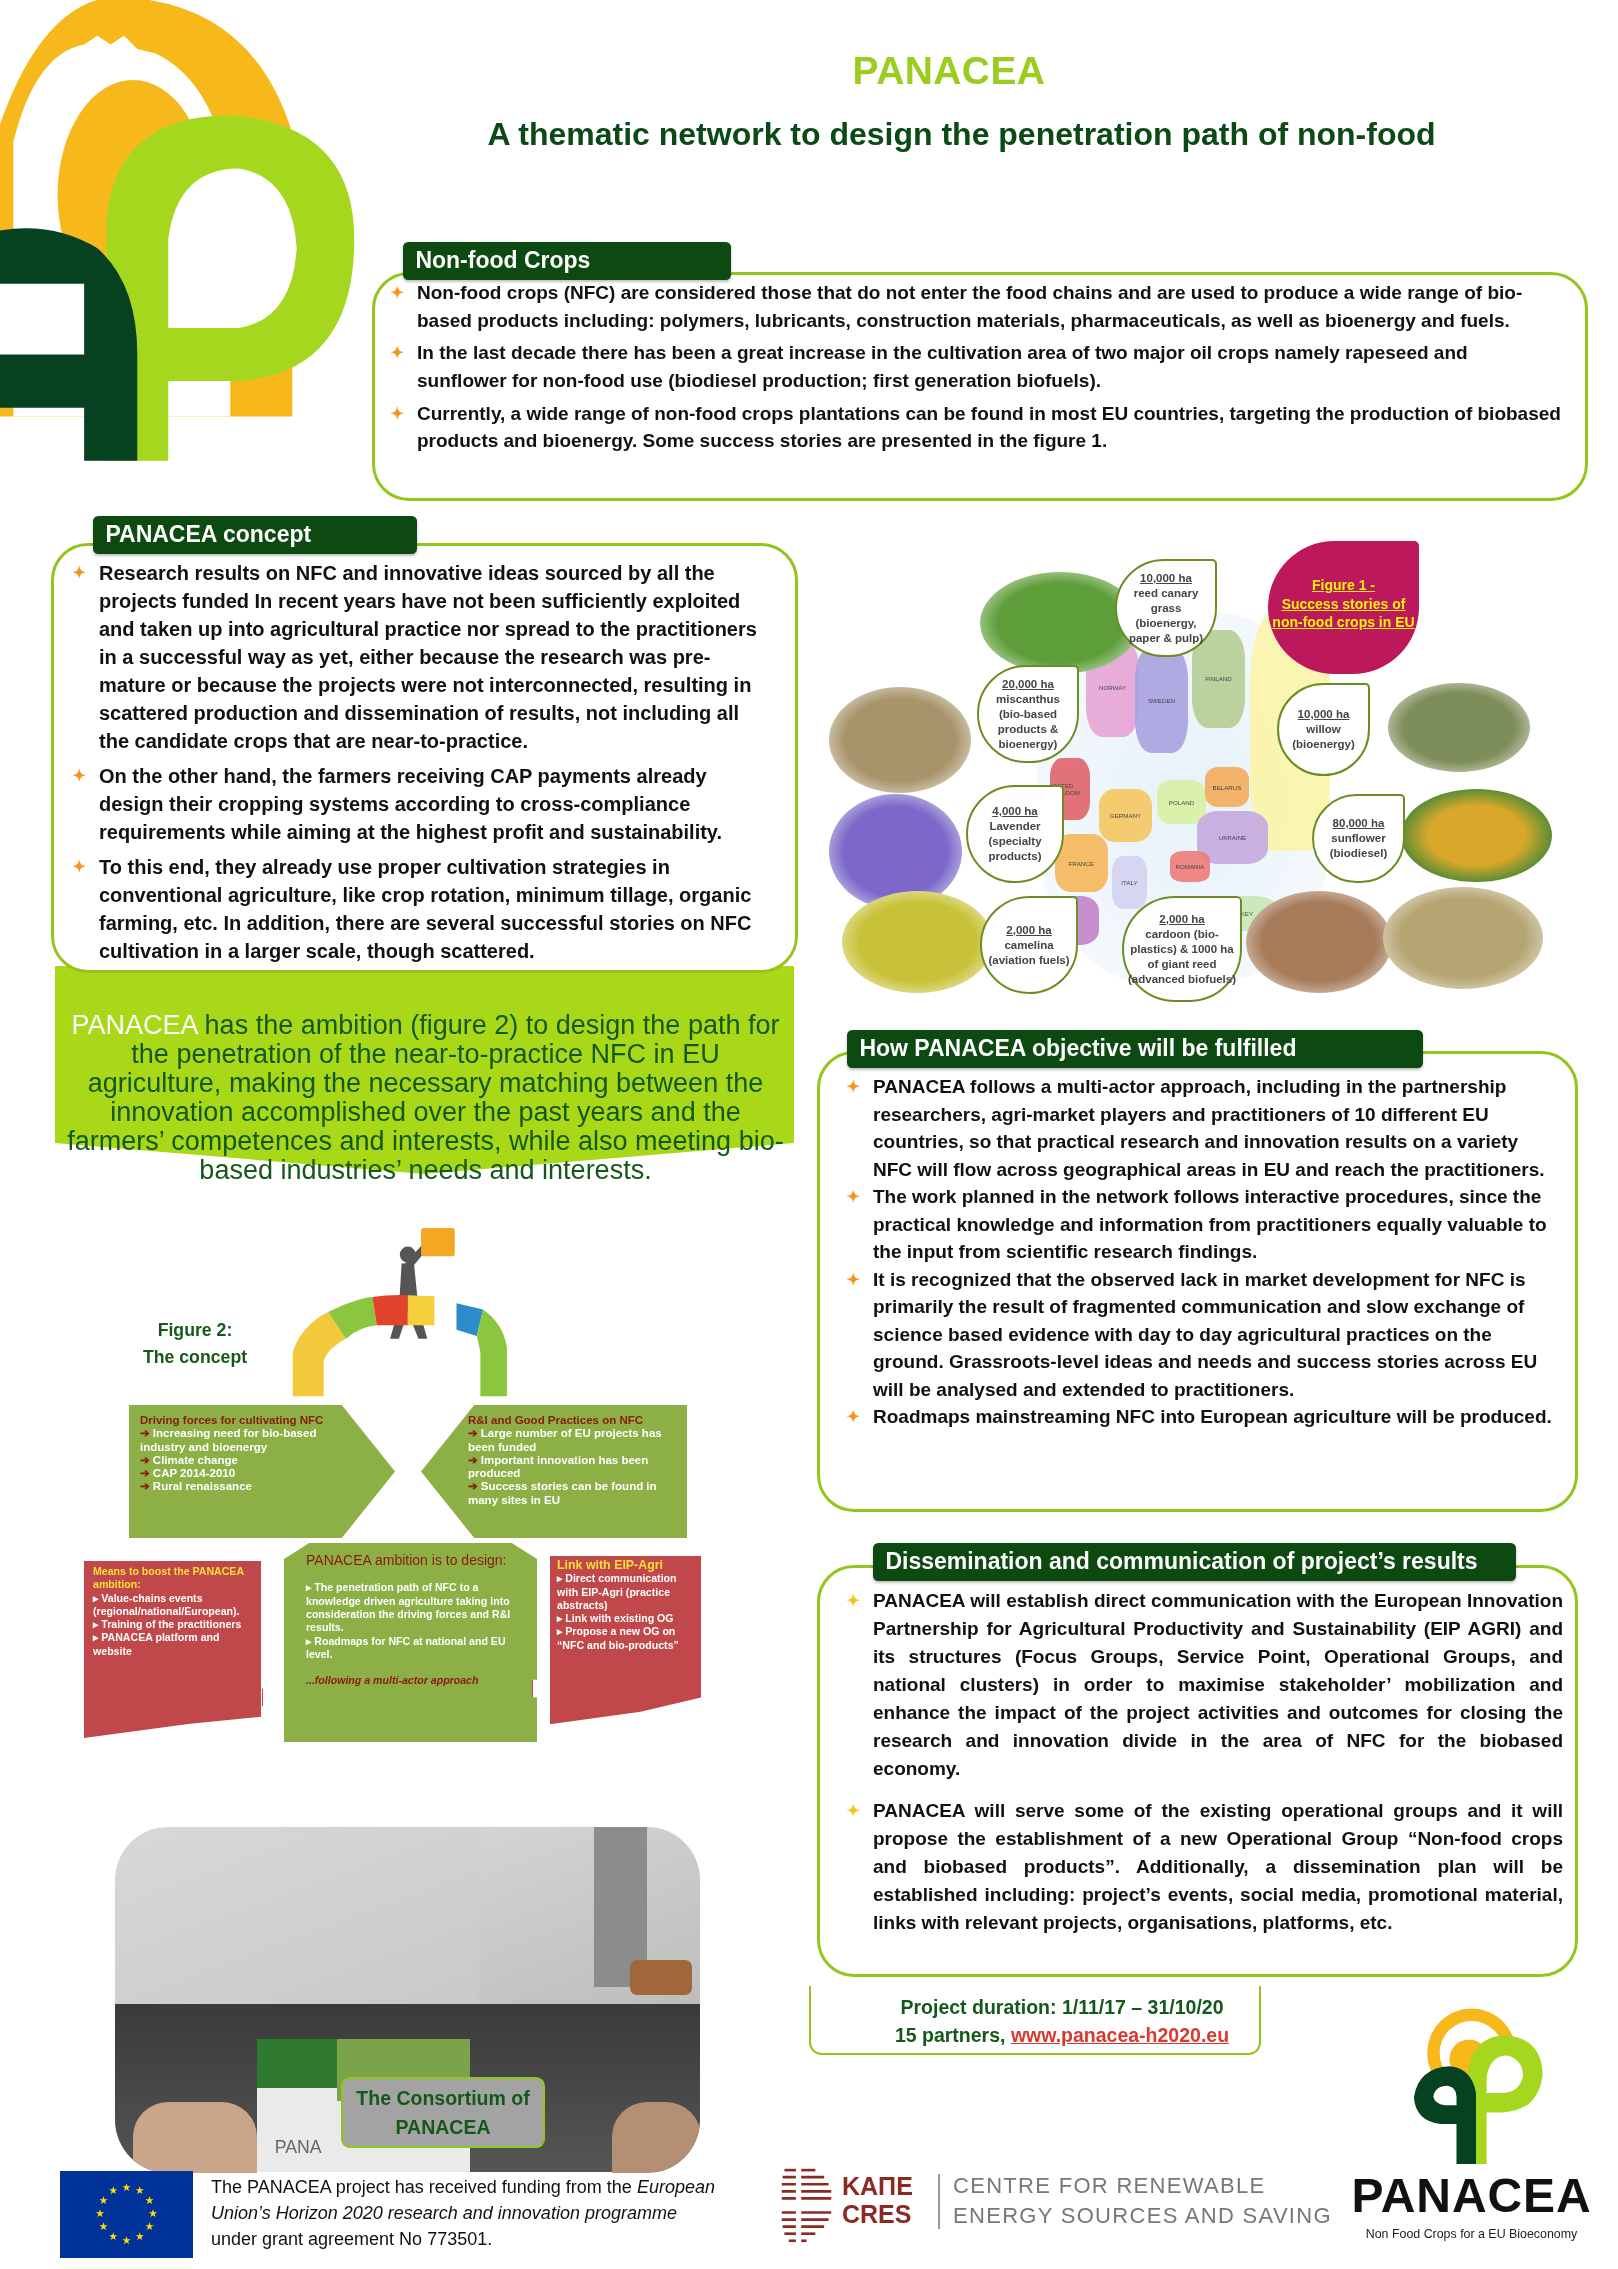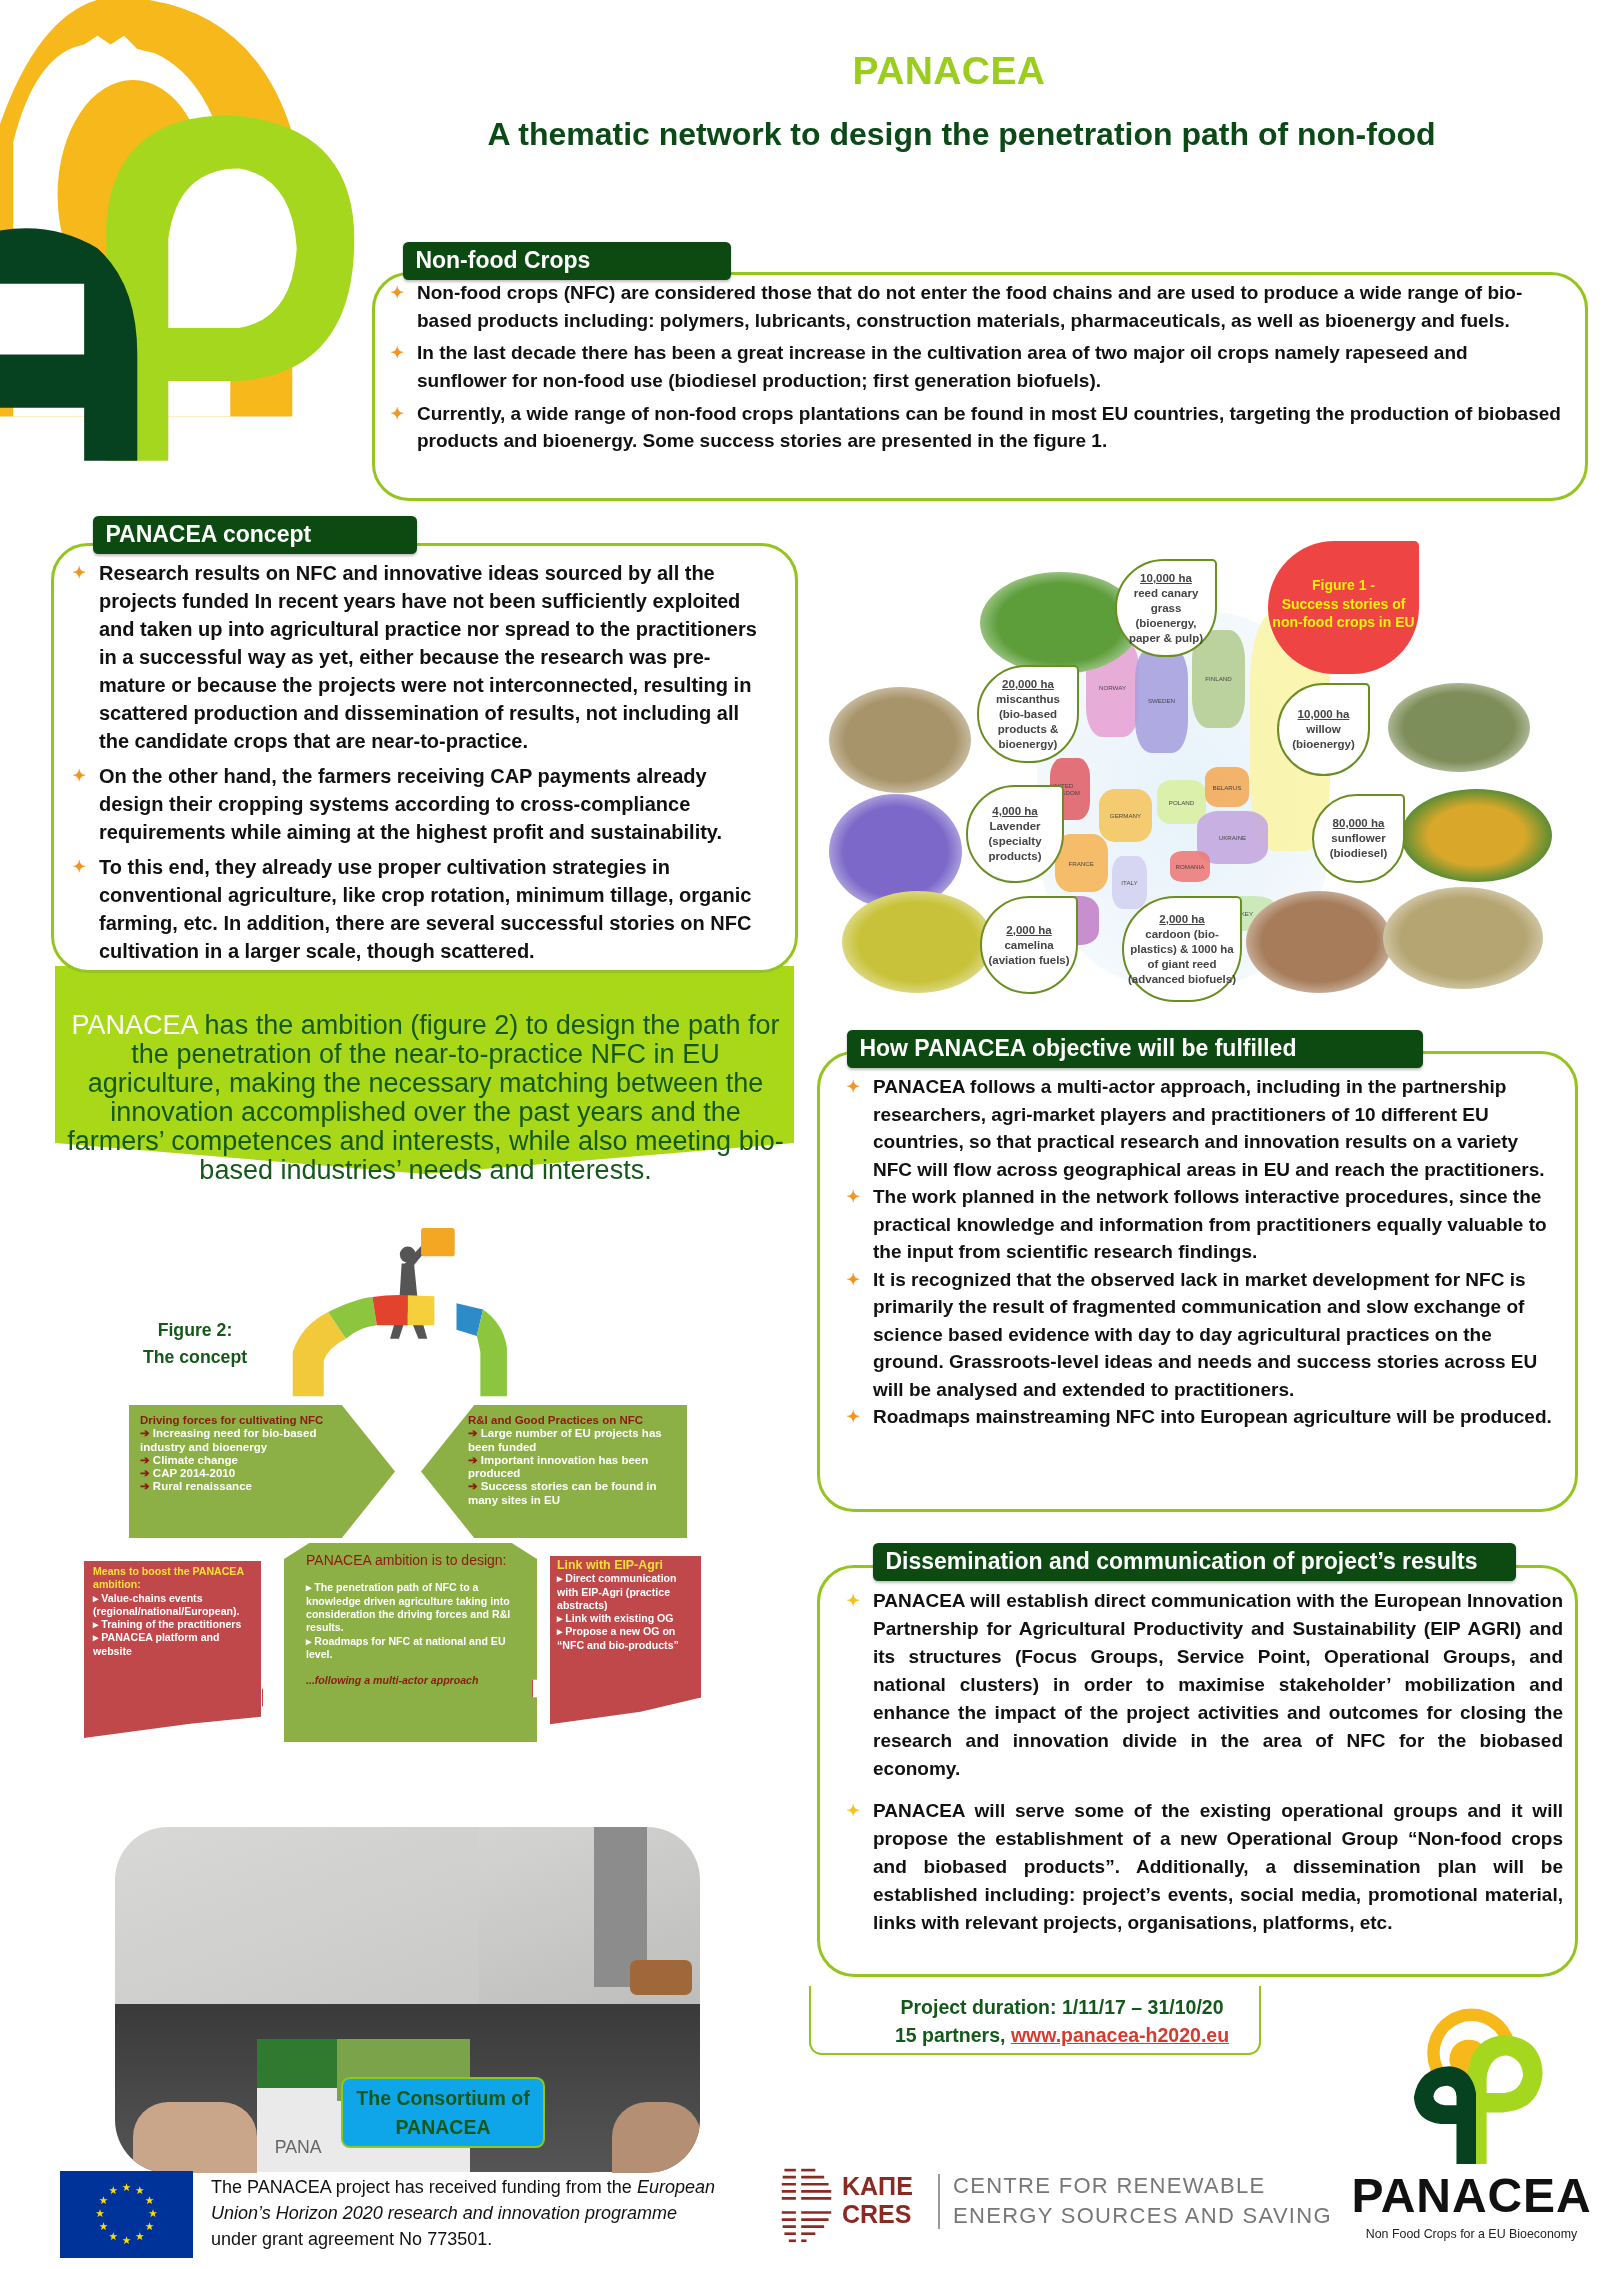--- a/index.html
+++ b/index.html
@@ -31,21 +31,21 @@
   .concept-list { position: absolute; left: 99px; top: 559px; width: 674px; font-size: 20px; line-height: 28px; }
   .concept-list li { margin-bottom: 7px; }
 
   
   .ambition { left: 55px; top: 966px; width: 739px; height: 208px; }
   .ambition-text { left: 62px; top: 1011px; width: 727px; text-align: center; font-size: 27px; font-weight: normal; color: #14591A; line-height: 29px; }
   .ambition-text .hl { color: #ffffff; }
 
   
   .fig1-wrap { left: 829px; top: 523px; width: 785px; height: 483px; }
-  .fig1-title { left: 1268px; top: 541px; width: 151px; height: 133px; background: #ef4444; border-radius: 75px 5.3px 75px 75px; color: #F2F20A; font-weight: bold; font-size: 14px; text-align: center; padding-top: 35px; line-height: 18.6px; }
+  .fig1-title { left: 1268px; top: 541px; width: 151px; height: 133px; background: #be185d; border-radius: 75px 5.3px 75px 75px; color: #F2F20A; font-weight: bold; font-size: 14px; text-align: center; padding-top: 35px; line-height: 18.6px; text-decoration: underline; }
   .callout { position: absolute; background: #fff; border: 2.7px solid #6B8E23; border-radius: 53px 5.3px 53px 53px; text-align: center; font-weight: bold; color: #444; font-size: 11.5px; line-height: 15px; display: flex; flex-direction: column; justify-content: center; align-items: center; padding: 3.5px; }
   .callout .u { text-decoration: underline; }
   .photo { position: absolute; border-radius: 50%; filter: blur(0.4px); }
   .map { position: absolute; left: 1037px; top: 612px; width: 293px; height: 372px; border-radius: 40%; background: radial-gradient(ellipse at center, #E6F2FA 0%, #F3F8FC 70%, #fff 100%); }
   .country { position: absolute; border-radius: 30%; opacity: 0.9; font-size: 6.2px; color: #333; display:flex; align-items:center; justify-content:center; }
 
   
   .how-box { left: 817px; top: 1051px; width: 761px; height: 461px; }
   .how-header { left: 847px; top: 1030px; width: 576px; }
   .how-list { position: absolute; left: 873px; top: 1073px; width: 687px; font-size: 19px; line-height: 27.5px; }
@@ -67,21 +67,21 @@
   .hex-right { left: 421px; top: 1405px; width: 266px; height: 133px; background: #8DB046; clip-path: polygon(20% 0, 100% 0, 100% 100%, 20% 100%, 0 50%); }
   .fig2-txt { position: absolute; font-family: "Liberation Sans", sans-serif; font-weight: bold; font-size: 11.5px; line-height: 13.3px; color: #fff; }
   .fig2-txt .red { color: #8B1A10; }
   .red-box-l { left: 84px; top: 1561px; width: 177px; height: 177px; background: #C0484A; clip-path: polygon(0 0, 100% 0, 100% 88%, 60% 92%, 0 100%); }
   .red-box-r { left: 550px; top: 1556px; width: 151px; height: 177px; background: #C0484A; clip-path: polygon(0 0, 100% 0, 100% 80%, 60% 88%, 0 95%); }
   .green-center { left: 284px; top: 1543px; width: 253px; height: 199px; background: #8DB046; clip-path: polygon(10% 0, 90% 0, 100% 8%, 100% 100%, 0 100%, 0 8%); box-shadow: 0 0 5.3px rgba(0,0,0,0.3); }
   .arrow-r { position: absolute; width: 53px; height: 35px; background: #fff; border: 1.8px solid #C0484A; clip-path: polygon(0 25%, 60% 25%, 60% 0, 100% 50%, 60% 100%, 60% 75%, 0 75%); }
 
   
   .photo-collage { left: 115px; top: 1827px; width: 585px; height: 346px; border-radius: 53px; overflow: hidden; }
-  .consortium-label { left: 341px; top: 2077px; width: 204px; height: 71px; background: #0ea5e9; border: 2.7px solid #94C51C; border-radius: 8.9px; text-align: center; font-weight: bold; font-size: 19.5px; color: #14591A; line-height: 29px; padding-top: 5.3px; }
+  .consortium-label { left: 341px; top: 2077px; width: 204px; height: 71px; background: #a3a3a3; border: 2.7px solid #94C51C; border-radius: 8.9px; text-align: center; font-weight: bold; font-size: 19.5px; color: #14591A; line-height: 29px; padding-top: 5.3px; }
 
   
   .eu-flag { left: 60px; top: 2171px; width: 133px; height: 87px; background: #003399; }
   .funding { left: 211px; top: 2174px; width: 567px; font-size: 18px; line-height: 26px; color: #111; }
   .funding i { font-style: italic; }
   .cres-logo { left: 780px; top: 2163px; width: 53px; height: 84px; }
   .cres-gr { left: 842px; top: 2172px; font-size: 25px; font-weight: bold; color: #8B2A22; line-height: 28px; }
   .cres-sep { left: 938px; top: 2174px; width: 1.8px; height: 55px; background: #999; }
   .cres-txt { left: 953px; top: 2171px; font-size: 22px; color: #777; line-height: 30px; letter-spacing: 1.3px; }
 

